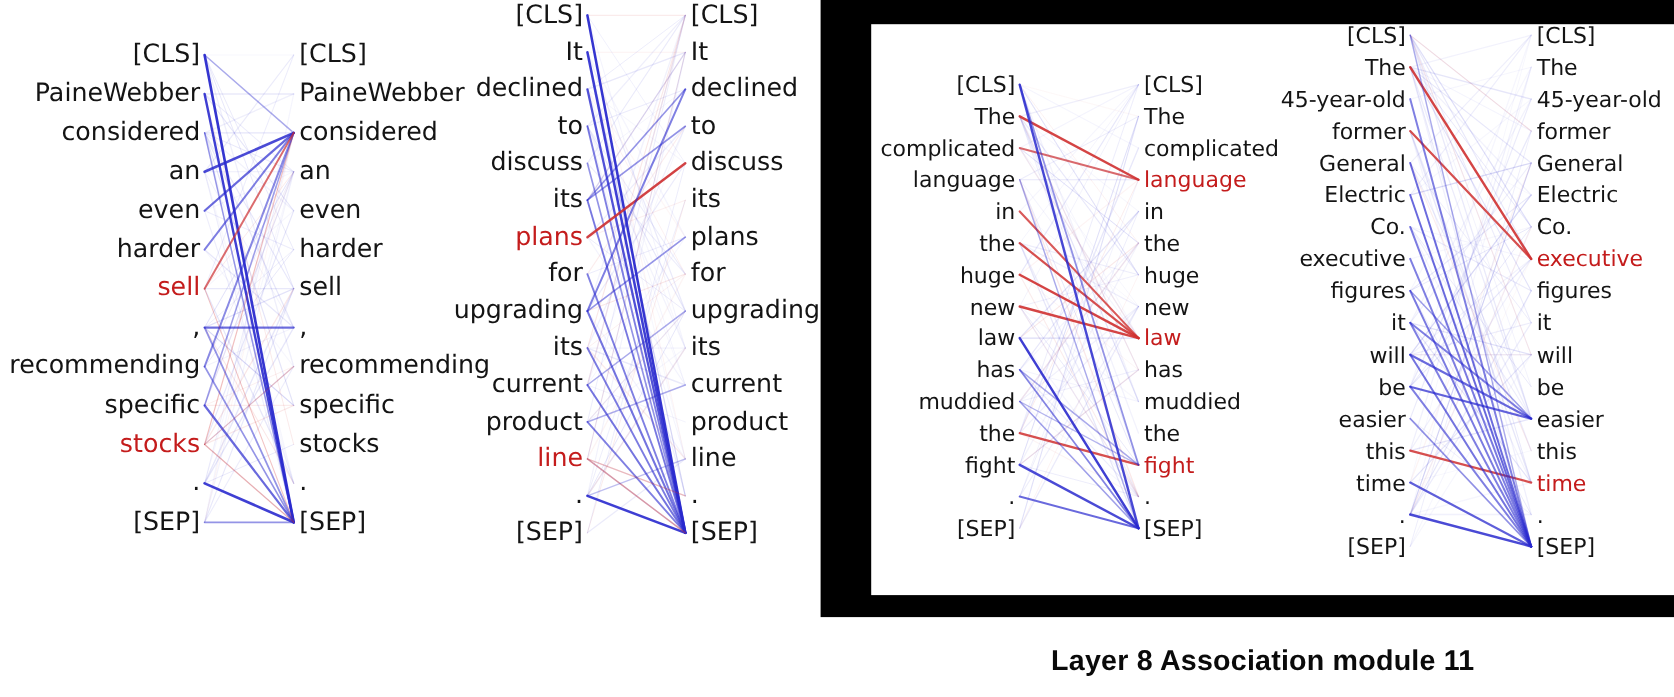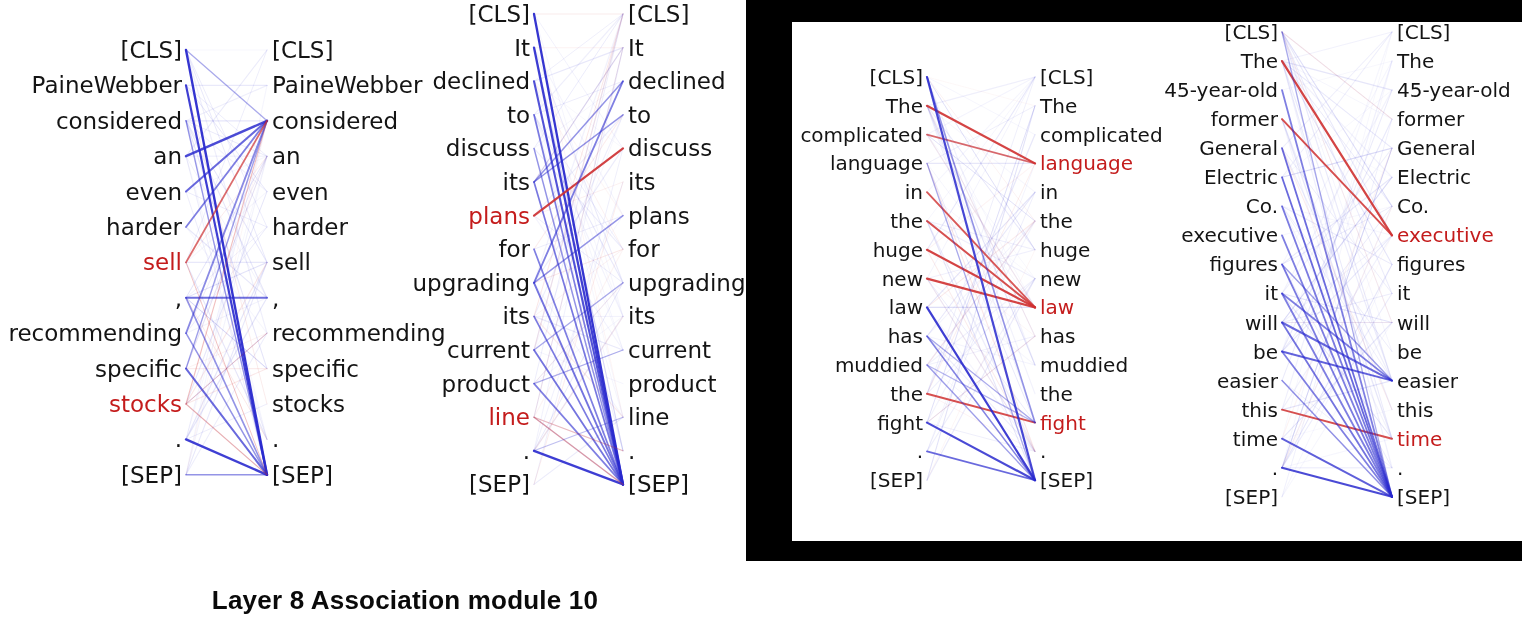--- a/index.html
+++ b/index.html
@@ -559,14 +559,14 @@
       <div class="token" style="left: 1397px; top: 380.6px; font-size: 20px; color: rgb(20, 20, 20);">easier</div>
       <div class="token" style="right: 244px; top: 409.65px; font-size: 20px; color: rgb(20, 20, 20);">this</div>
       <div class="token" style="left: 1397px; top: 409.65px; font-size: 20px; color: rgb(20, 20, 20);">this</div>
       <div class="token" style="right: 244px; top: 438.7px; font-size: 20px; color: rgb(20, 20, 20);">time</div>
       <div class="token" style="left: 1397px; top: 438.7px; font-size: 20px; color: rgb(196, 28, 28);">time</div>
       <div class="token" style="right: 244px; top: 467.75px; font-size: 20px; color: rgb(20, 20, 20);">.</div>
       <div class="token" style="left: 1397px; top: 467.75px; font-size: 20px; color: rgb(20, 20, 20);">.</div>
       <div class="token" style="right: 244px; top: 496.8px; font-size: 20px; color: rgb(20, 20, 20);">[SEP]</div>
       <div class="token" style="left: 1397px; top: 496.8px; font-size: 20px; color: rgb(20, 20, 20);">[SEP]</div>
     </div>
-  <div class="caption" id="cap-left" style="left: 405px; top: 585px;">Layer 8 Association module 10</div>
+  <div class="caption" id="cap-right" style="left: 1148px; top: 585px;">Layer 8 Association module 11</div>
 </div>
 
 </body></html>

